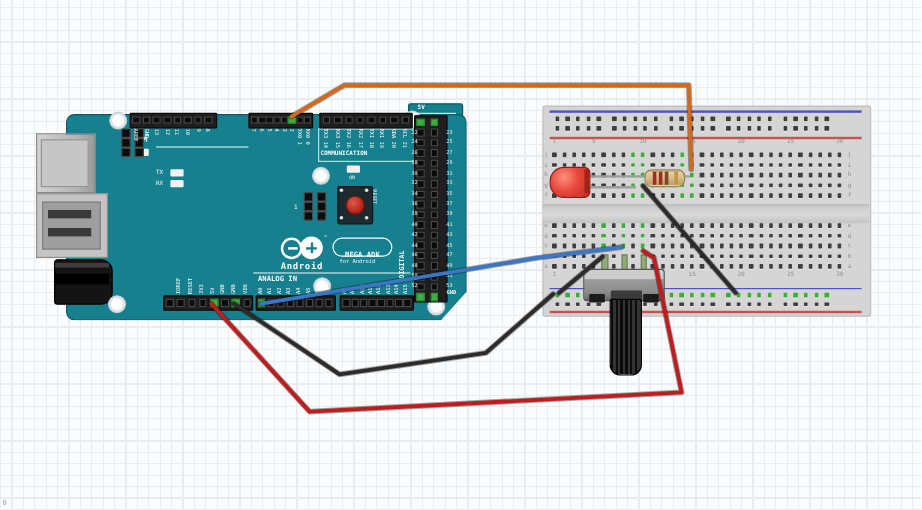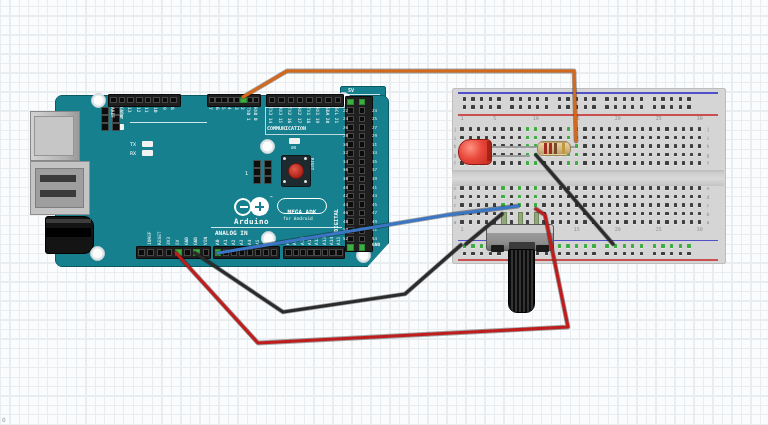--- a/index.html
+++ b/index.html
@@ -135,21 +135,21 @@
   <div class="abs" style="left:304px;top:180px;width:3px;height:3px;background:#e8e8e8;border-radius:50%;z-index:4;"></div>
   <div class="abs" style="left:288px;top:163px;width:14px;height:14px;background:radial-gradient(circle at 38% 35%,#e05a4b,#b02218 70%);border:1px solid #7c150d;border-radius:50%;z-index:4;"></div>
   <div class="silk" style="left:315px;top:158px;font-size:4px;transform-origin:top left;transform:rotate(90deg);z-index:3;">RESET</div>
 
   <div class="abs" style="left:234px;top:198px;width:14px;height:14px;border:2.5px solid #fff;border-radius:50%;z-index:3;"></div>
   <div class="abs" style="left:239.5px;top:206px;width:8px;height:2px;background:#fff;z-index:4;"></div>
   <div class="abs" style="left:250px;top:197px;width:19px;height:19px;background:#fff;border-radius:50%;z-index:3;"></div>
   <div class="abs" style="left:255px;top:205.5px;width:9px;height:2px;background:#17808e;z-index:4;"></div>
   <div class="abs" style="left:258.5px;top:202px;width:2px;height:9px;background:#17808e;z-index:4;"></div>
   <div class="silk" style="left:270px;top:195px;font-size:4px;z-index:3;">™</div>
-  <div class="silk" style="left:234px;top:217px;font-size:7.5px;font-weight:bold;letter-spacing:.5px;z-index:3;">Arduino</div>
+  <div class="silk" style="left:234px;top:217px;font-size:7.5px;font-weight:bold;letter-spacing:.5px;z-index:3;">Android</div>
   <div class="abs" style="left:277px;top:198px;width:48px;height:14px;border:1.5px solid #fff;border-radius:8px;z-index:3;text-align:center;">
     <span class="silk" style="position:static;font-size:6px;font-weight:bold;line-height:14px;">MEGA ADK</span>
   </div>
   <div class="silk" style="left:283px;top:216px;font-size:4.5px;z-index:3;">for Android</div>
 
   <div class="abs" id="breadboard"></div>
   <div class="abs" id="bb-groove"></div>
   <div class="rail-line" style="left:458px;top:92px;width:260px;background:#5050c8;"></div>
   <div class="rail-line" style="left:458px;top:114px;width:260px;background:#c85050;"></div>
   <div class="rail-line" style="left:458px;top:239.5px;width:260px;background:#5050c8;"></div>

